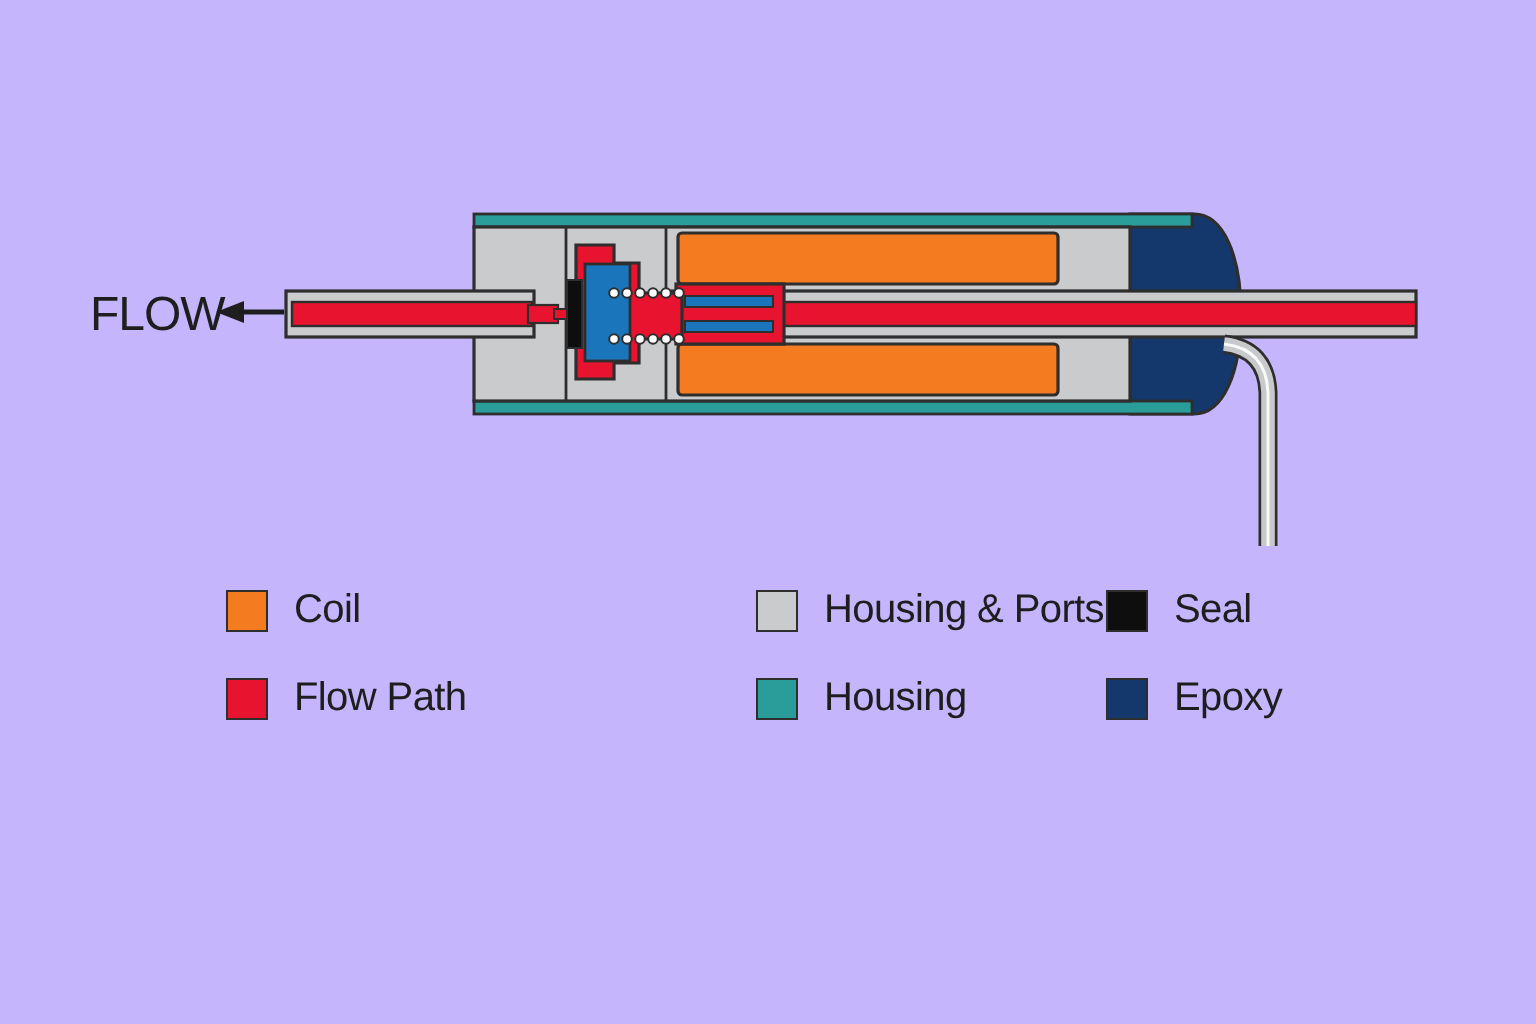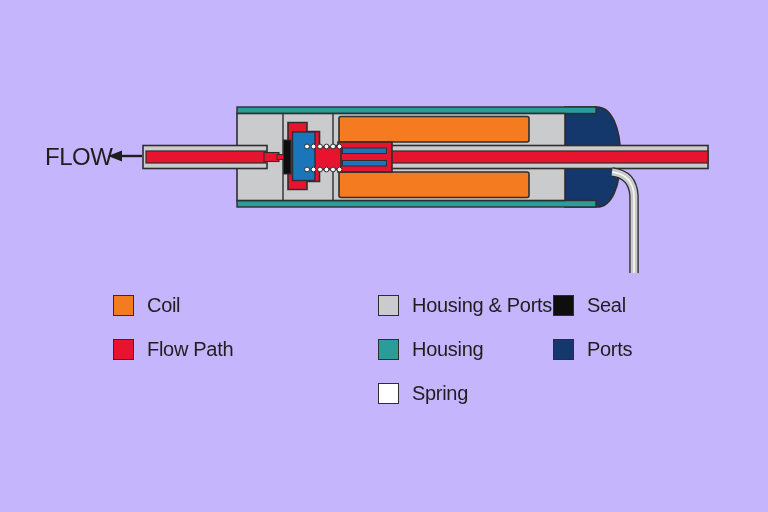--- a/index.html
+++ b/index.html
@@ -110,31 +110,27 @@
     <div class="legend-row">
       <div class="legend-swatch" style="background: rgb(201, 203, 205);"></div>
       <span class="legend-label">Housing &amp; Ports</span>
     </div>
 
     <div class="legend-row">
       <div class="legend-swatch" style="background: rgb(42, 157, 154);"></div>
       <span class="legend-label">Housing</span>
     </div>
 
-    <div class="legend-row">
-      <div class="legend-swatch" style="background: rgb(255, 255, 255);"></div>
-      <span class="legend-label">Spring</span>
-    </div>
   </div>
     <div class="legend-col c3">
     <div class="legend-row">
       <div class="legend-swatch" style="background: rgb(14, 14, 14);"></div>
       <span class="legend-label">Seal</span>
     </div>
 
     <div class="legend-row">
       <div class="legend-swatch" style="background: rgb(20, 56, 107);"></div>
-      <span class="legend-label">Ports</span>
+      <span class="legend-label">Epoxy</span>
     </div>
   </div>
   </div>
 
 </div>
 
 </body></html>

